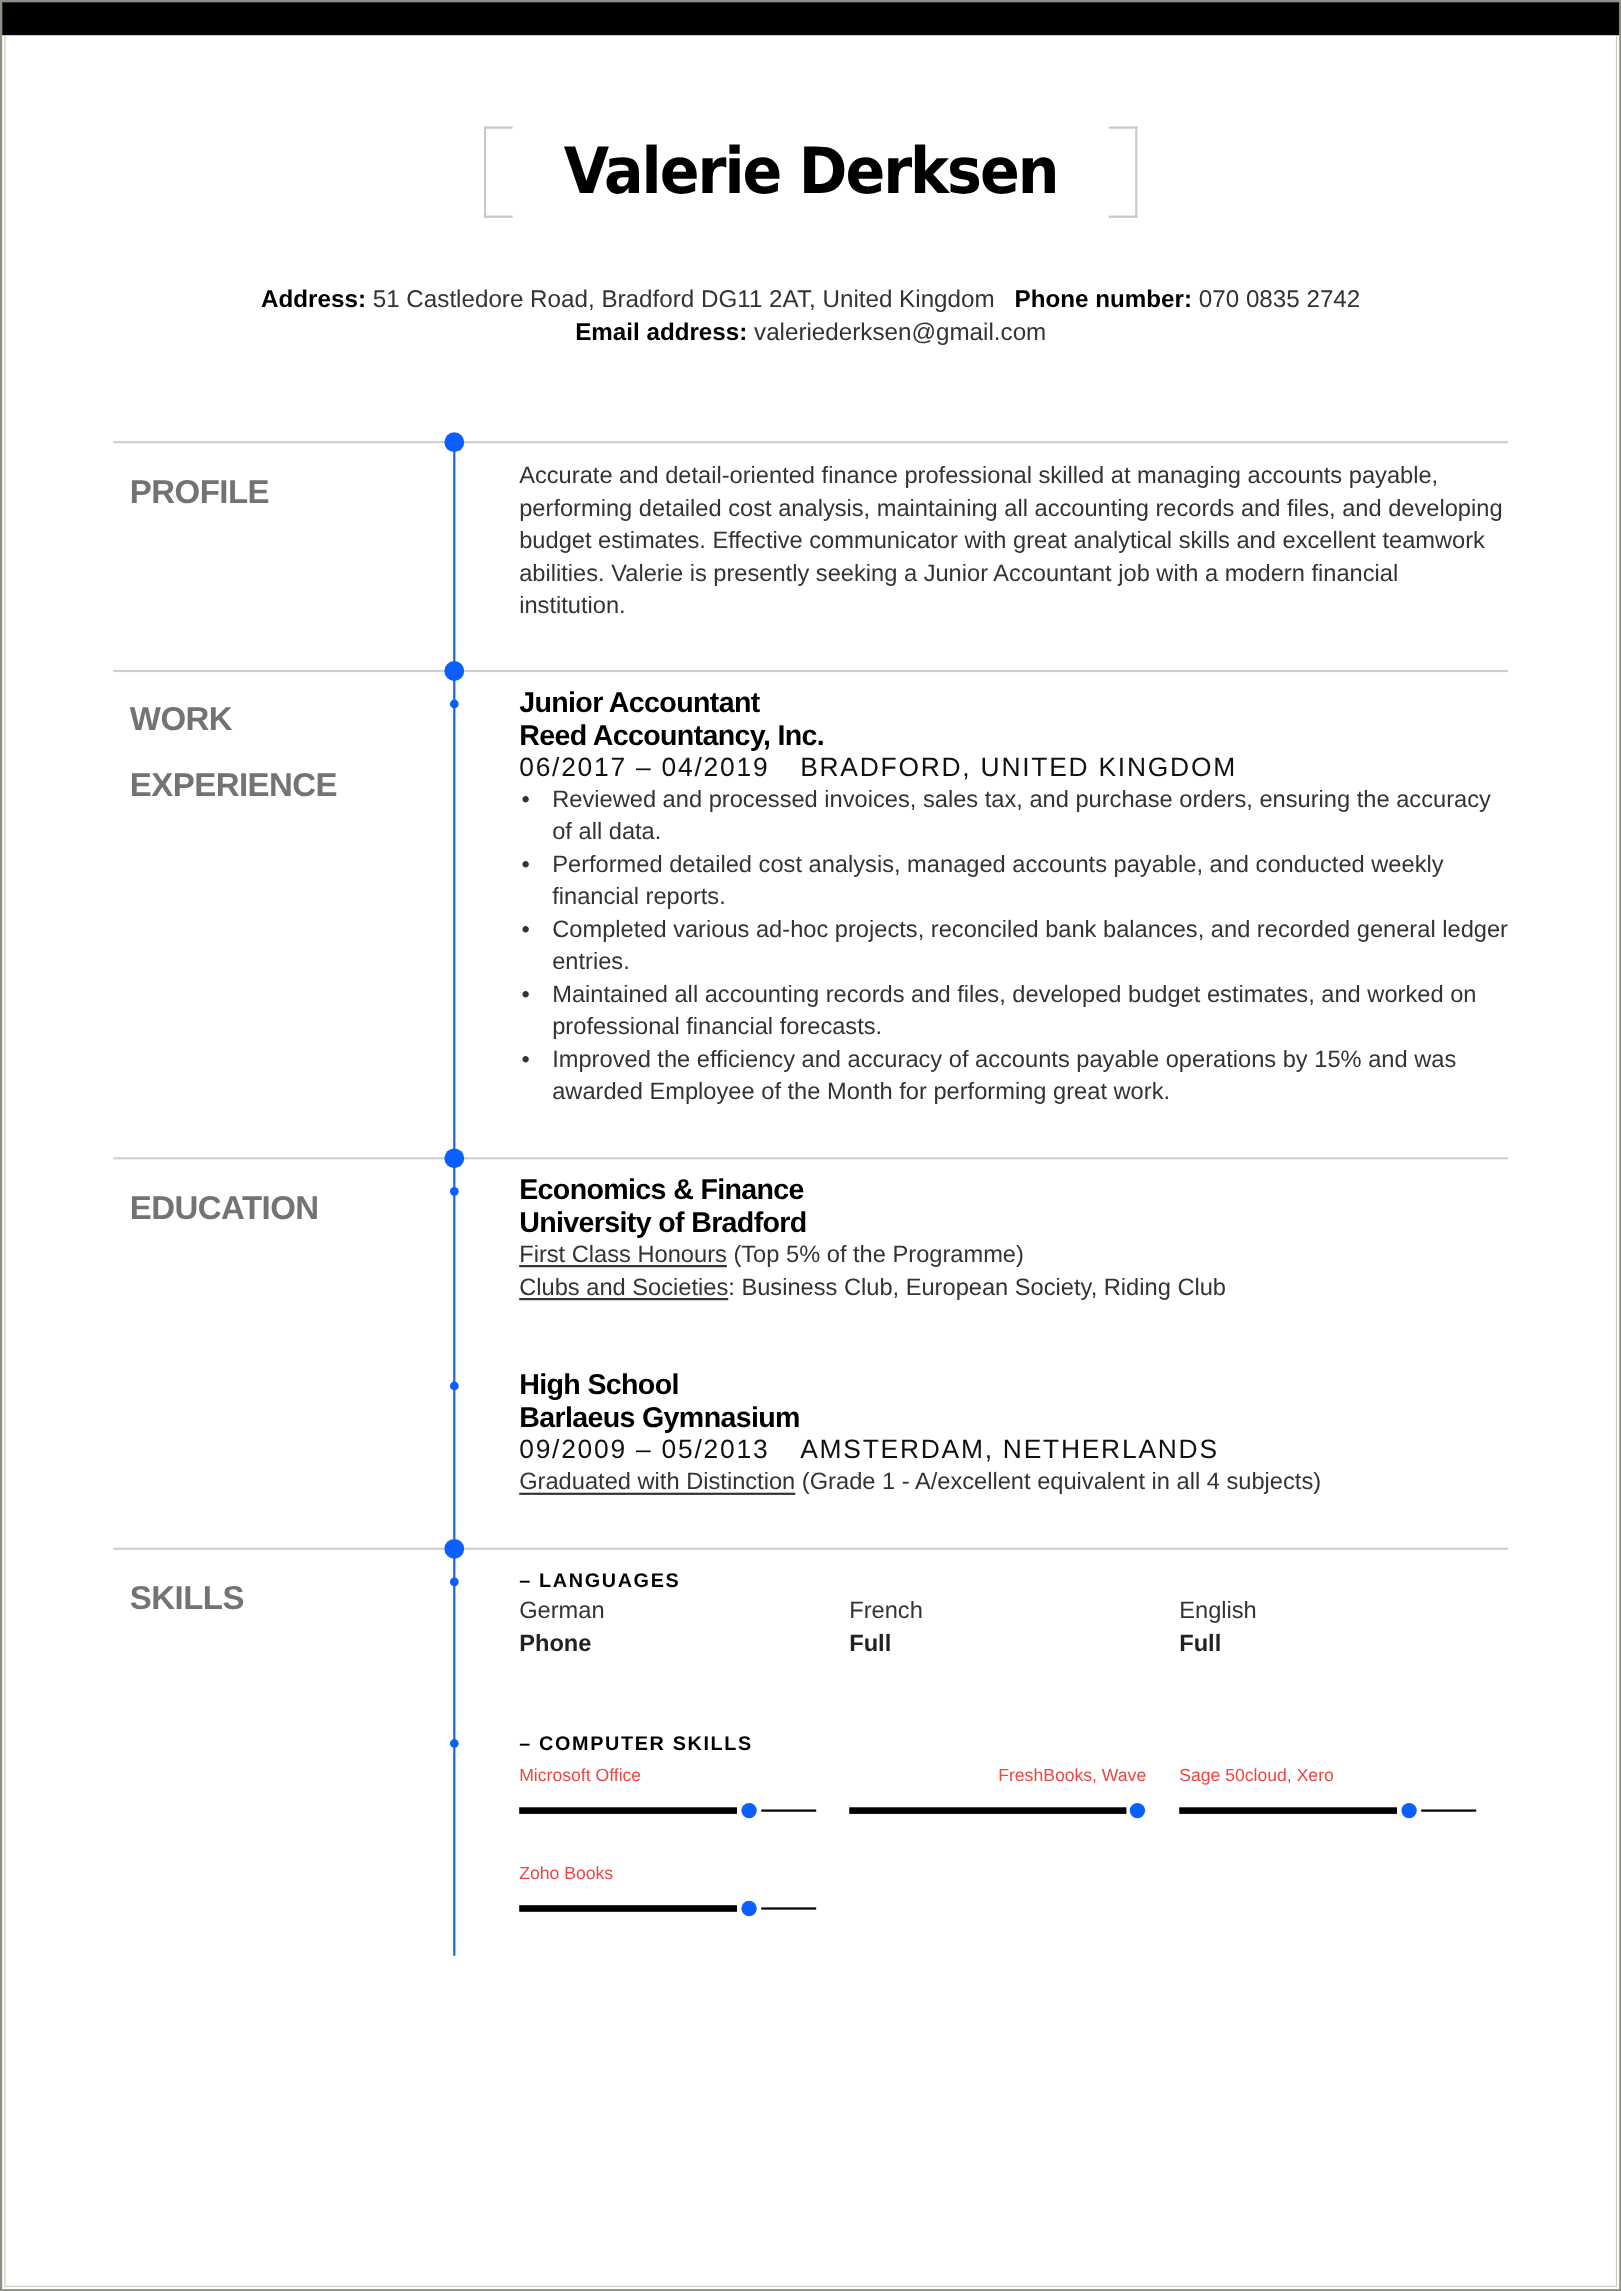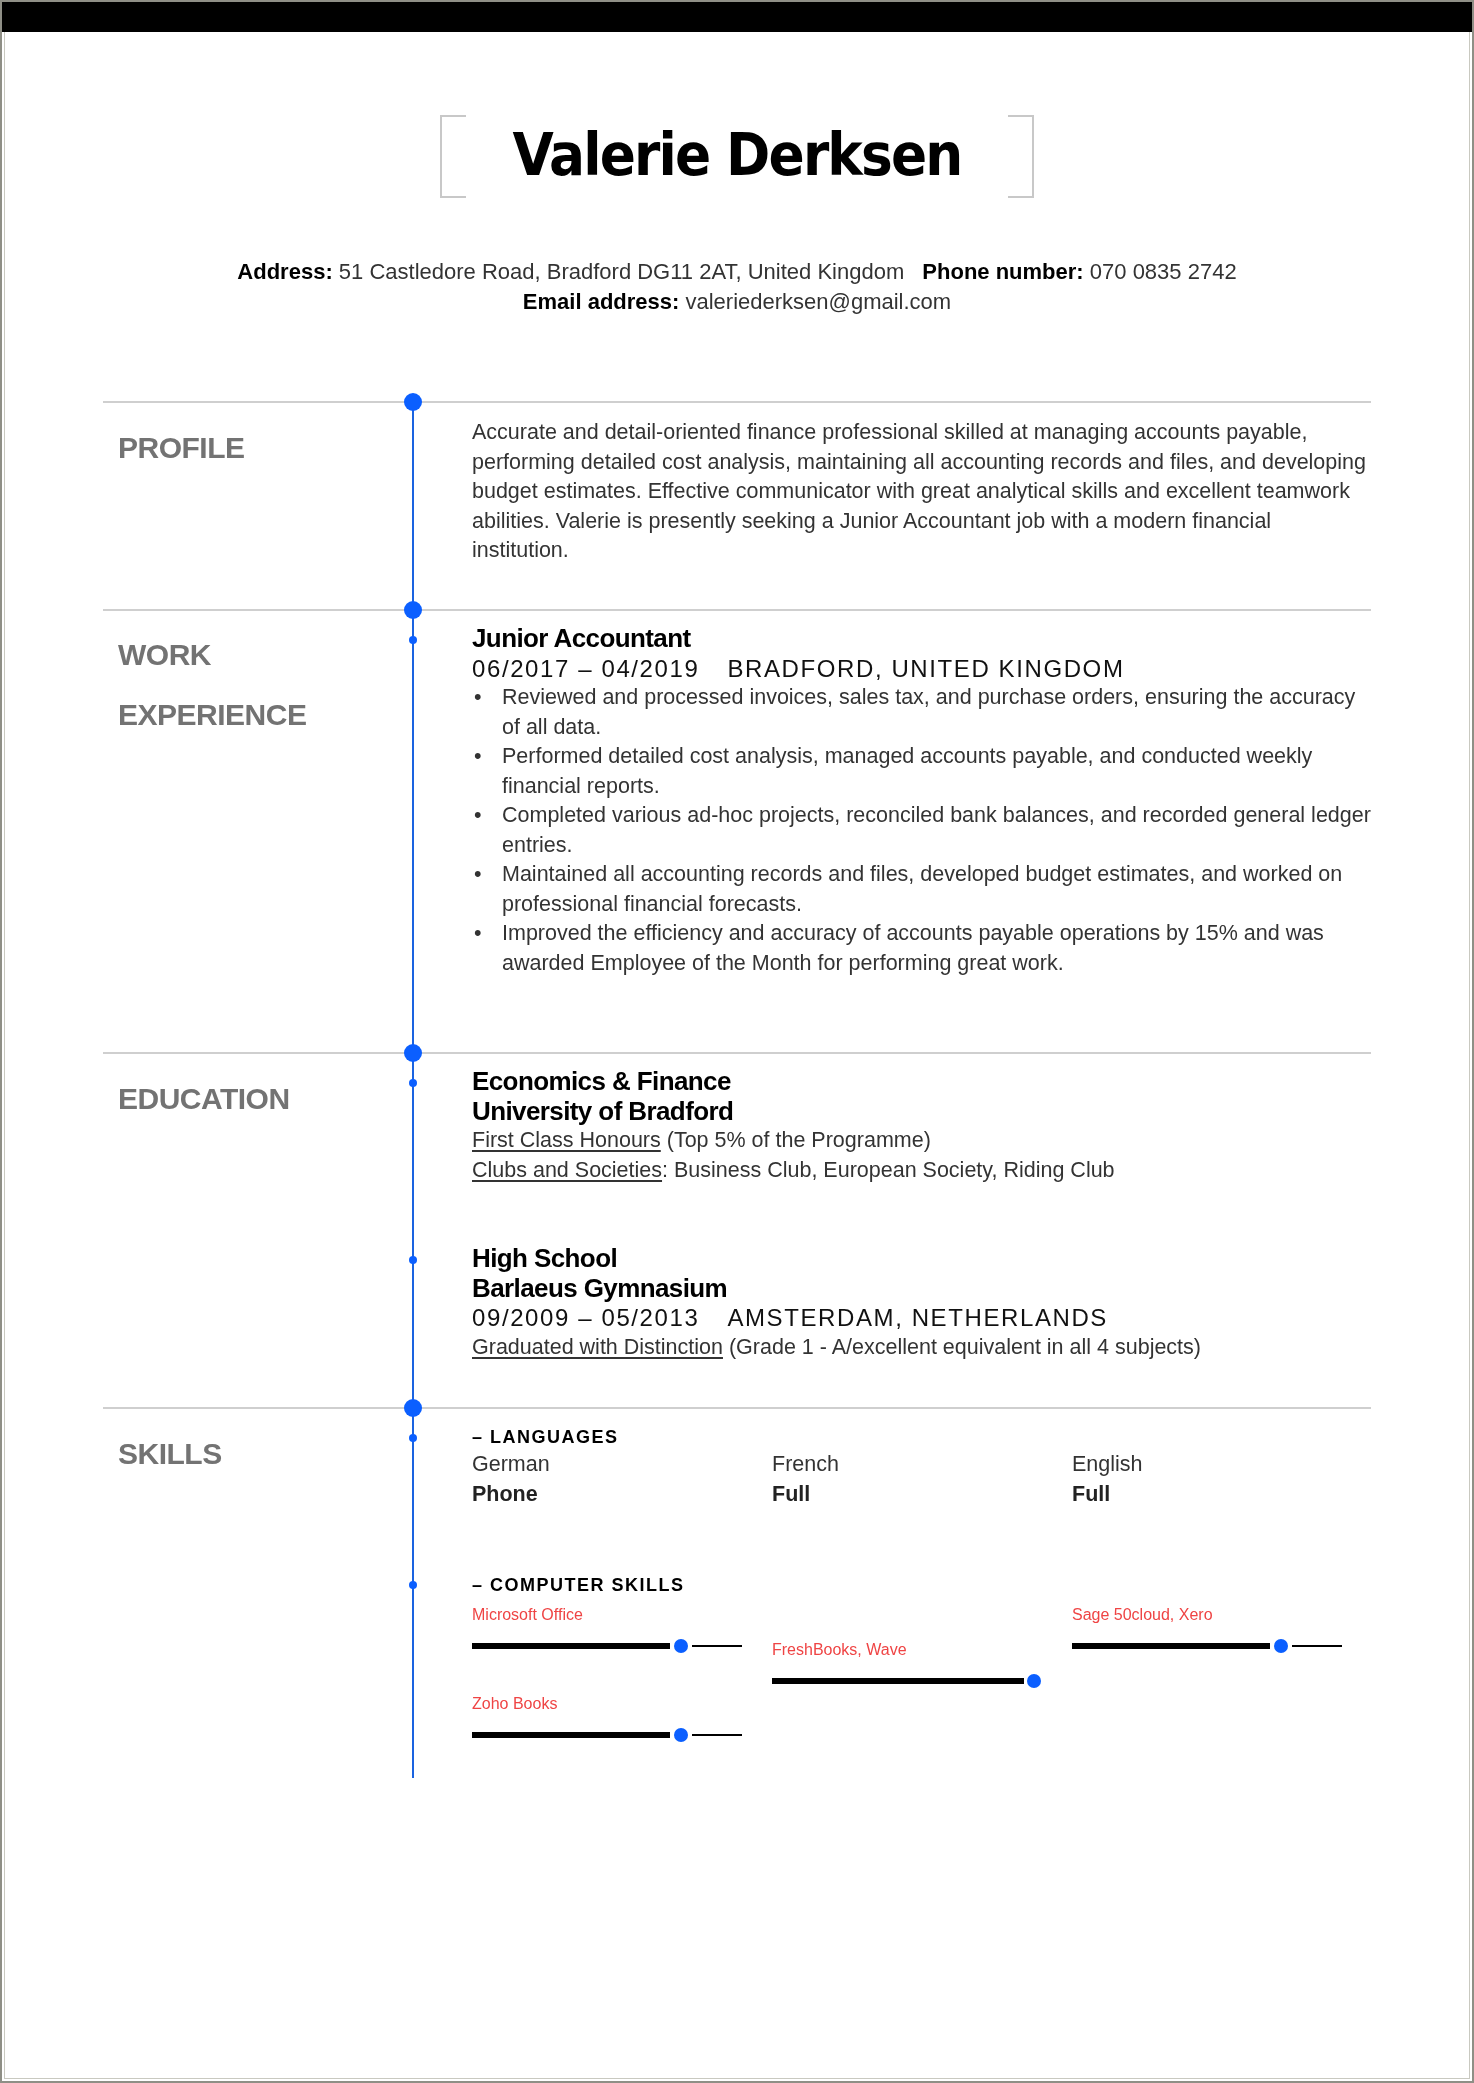--- a/index.html
+++ b/index.html
@@ -131,20 +131,21 @@
 <div class="dot-small" style="left:413px;top:1438px;"></div>
 <div class="dot-small" style="left:413px;top:1585px;"></div>
 
 <div class="sec-title" style="top:418px;">PROFILE</div>
 <div class="col" style="top:418px;">Accurate and detail-oriented finance professional skilled at managing accounts payable, performing detailed cost analysis, maintaining all accounting records and files, and developing budget estimates. Effective communicator with great analytical skills and excellent teamwork abilities. Valerie is presently seeking a Junior Accountant job with a modern financial institution.</div>
 
 <div class="sec-title" style="top:625px;">WORK</div>
 <div class="sec-title" style="top:685px;">EXPERIENCE</div>
 <div class="col" style="top:624px;">
   <div class="job-title">Junior Accountant</div>
+  <div class="org">Reed Accountancy, Inc.</div>
   <div class="meta">
     <span>06/2017 – 04/2019</span><span class="loc">BRADFORD, UNITED KINGDOM</span>
   </div>
   <ul class="bullets">
     <li>Reviewed and processed invoices, sales tax, and purchase orders, ensuring the accuracy of all data.</li>
     <li>Performed detailed cost analysis, managed accounts payable, and conducted weekly financial reports.</li>
     <li>Completed various ad-hoc projects, reconciled bank balances, and recorded general ledger entries.</li>
     <li>Maintained all accounting records and files, developed budget estimates, and worked on professional financial forecasts.</li>
     <li>Improved the efficiency and accuracy of accounts payable operations by 15% and was awarded Employee of the Month for performing great work.</li>
   </ul>
@@ -190,21 +191,21 @@
 </div>
 
 <div class="skill" style="left:472px;top:1600px;">
   <div class="sname">Microsoft Office</div>
   <div class="bar-track">
     <div class="bar-fill" style="width:198px;"></div>
     <div class="bar-knob" style="left:209px;"></div>
     <div class="bar-rest" style="left:220px;width:50px;"></div>
   </div>
 </div>
-<div class="skill" style="left:772px;top:1635px;">
+<div class="skill" style="left:772px;top:1600px;text-align:right;">
   <div class="sname">FreshBooks, Wave</div>
   <div class="bar-track">
     <div class="bar-fill" style="width:252px;"></div>
     <div class="bar-knob" style="left:262px;"></div>
   </div>
 </div>
 <div class="skill" style="left:1072px;top:1600px;">
   <div class="sname">Sage 50cloud, Xero</div>
   <div class="bar-track">
     <div class="bar-fill" style="width:198px;"></div>

